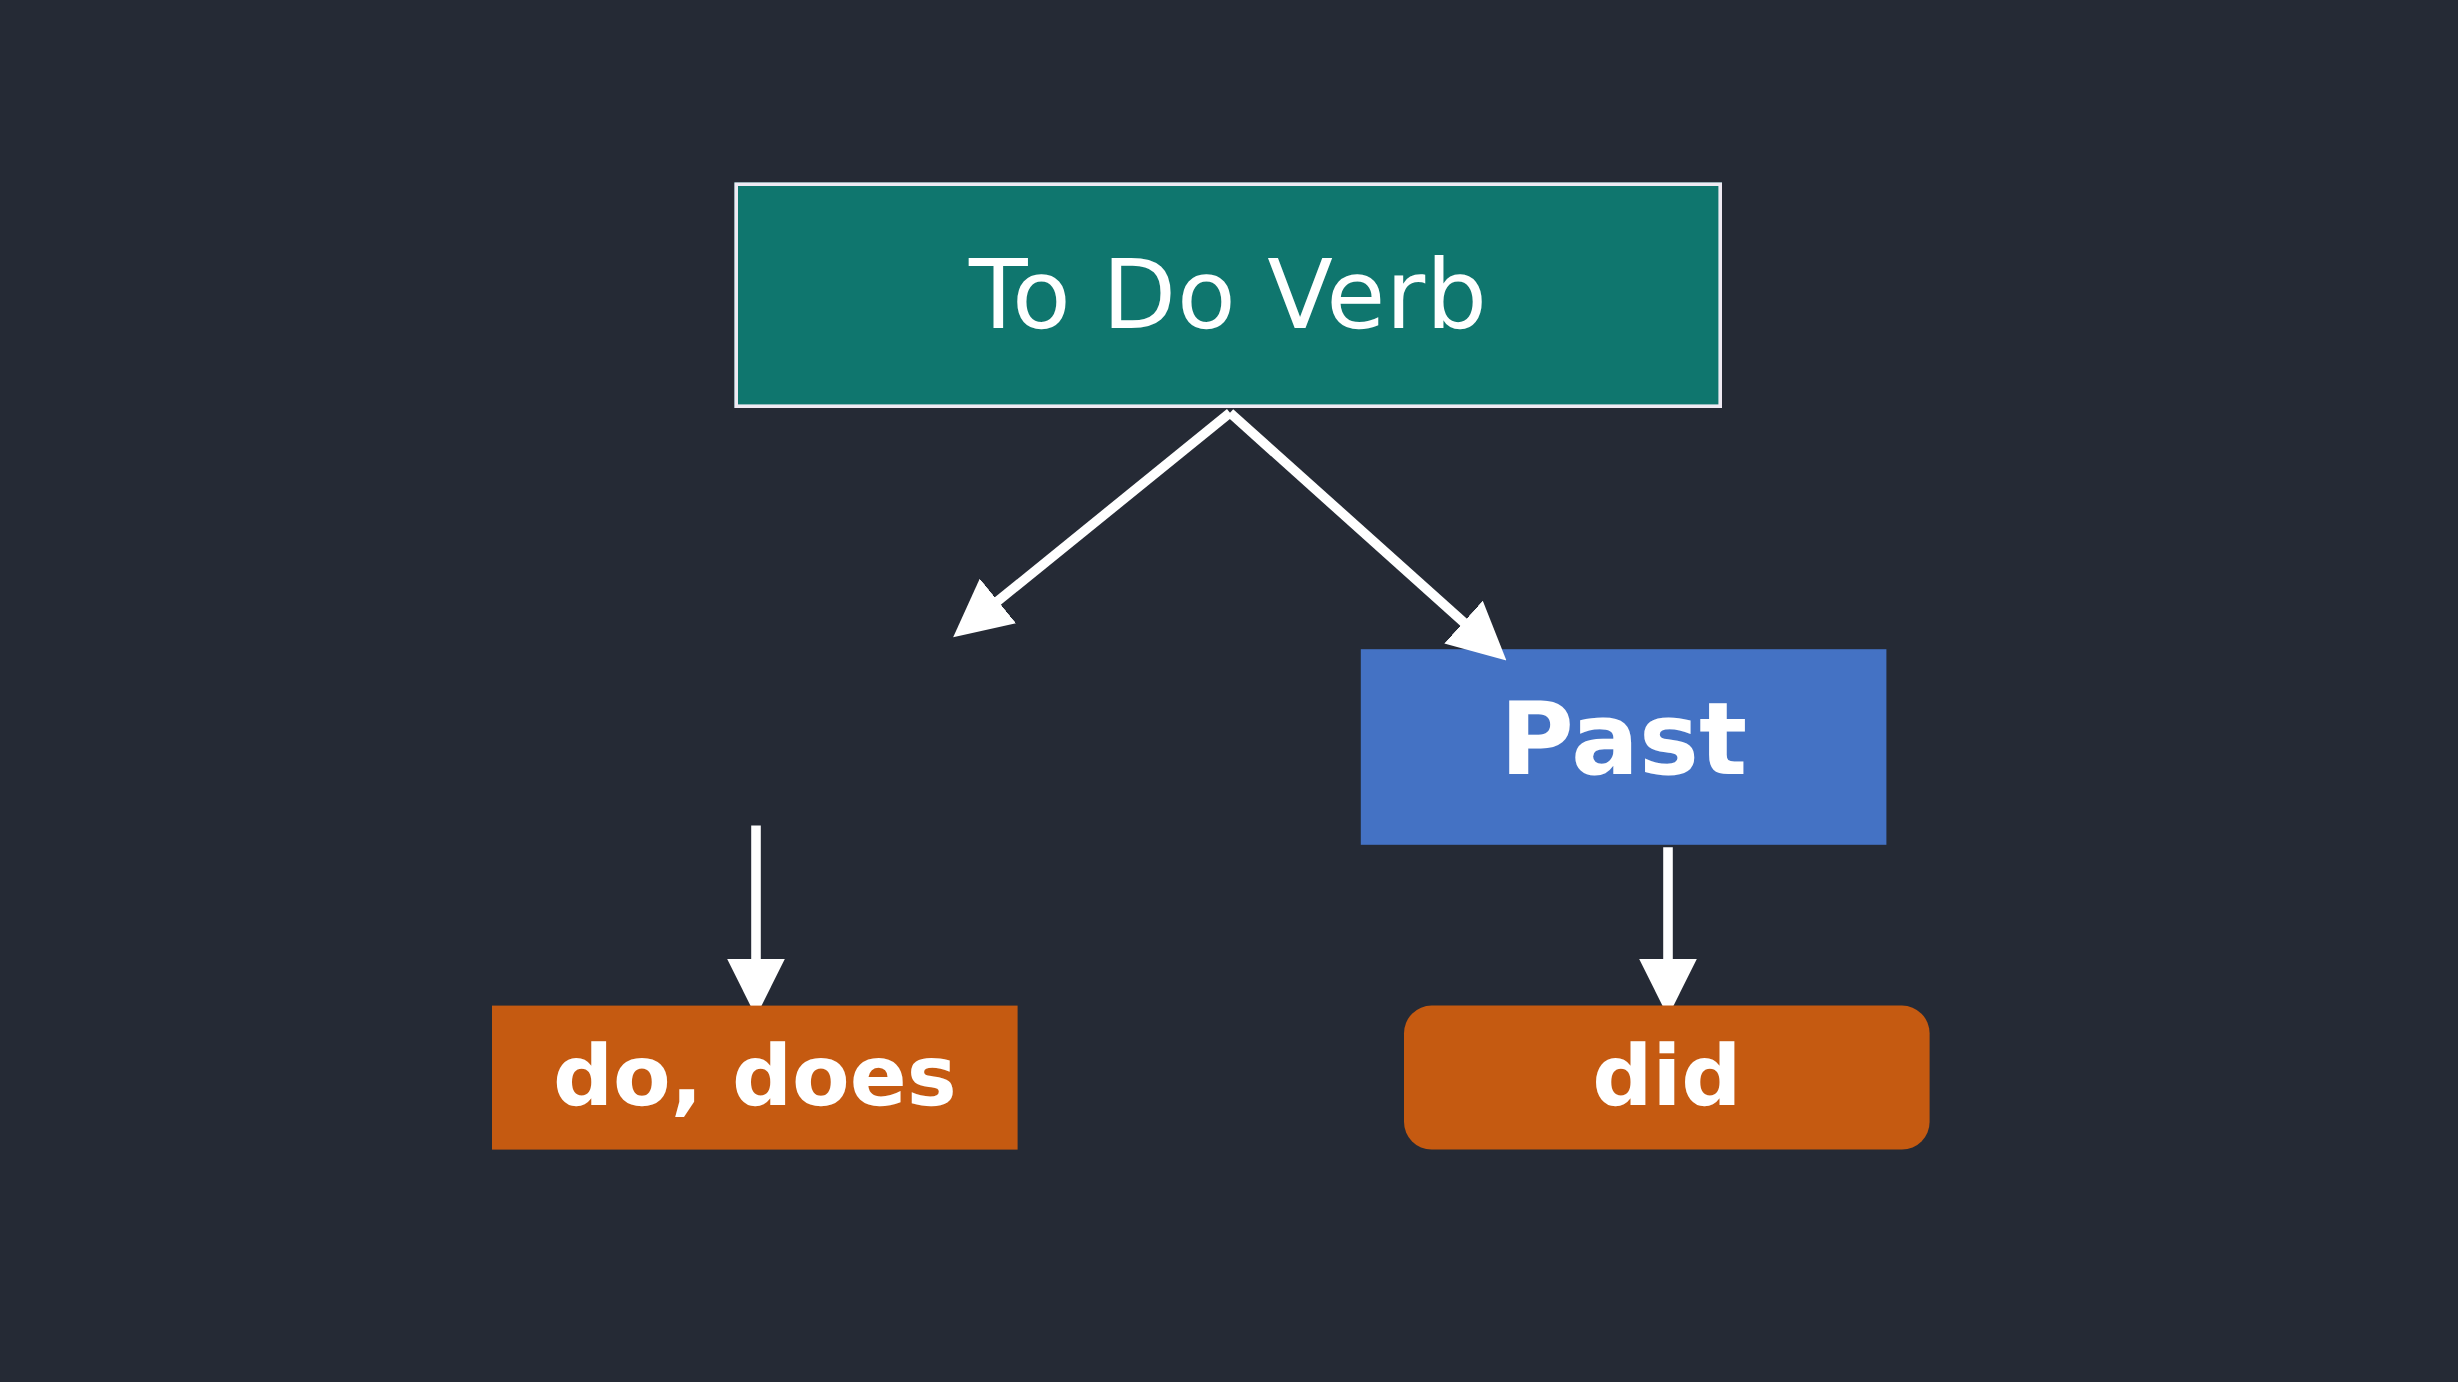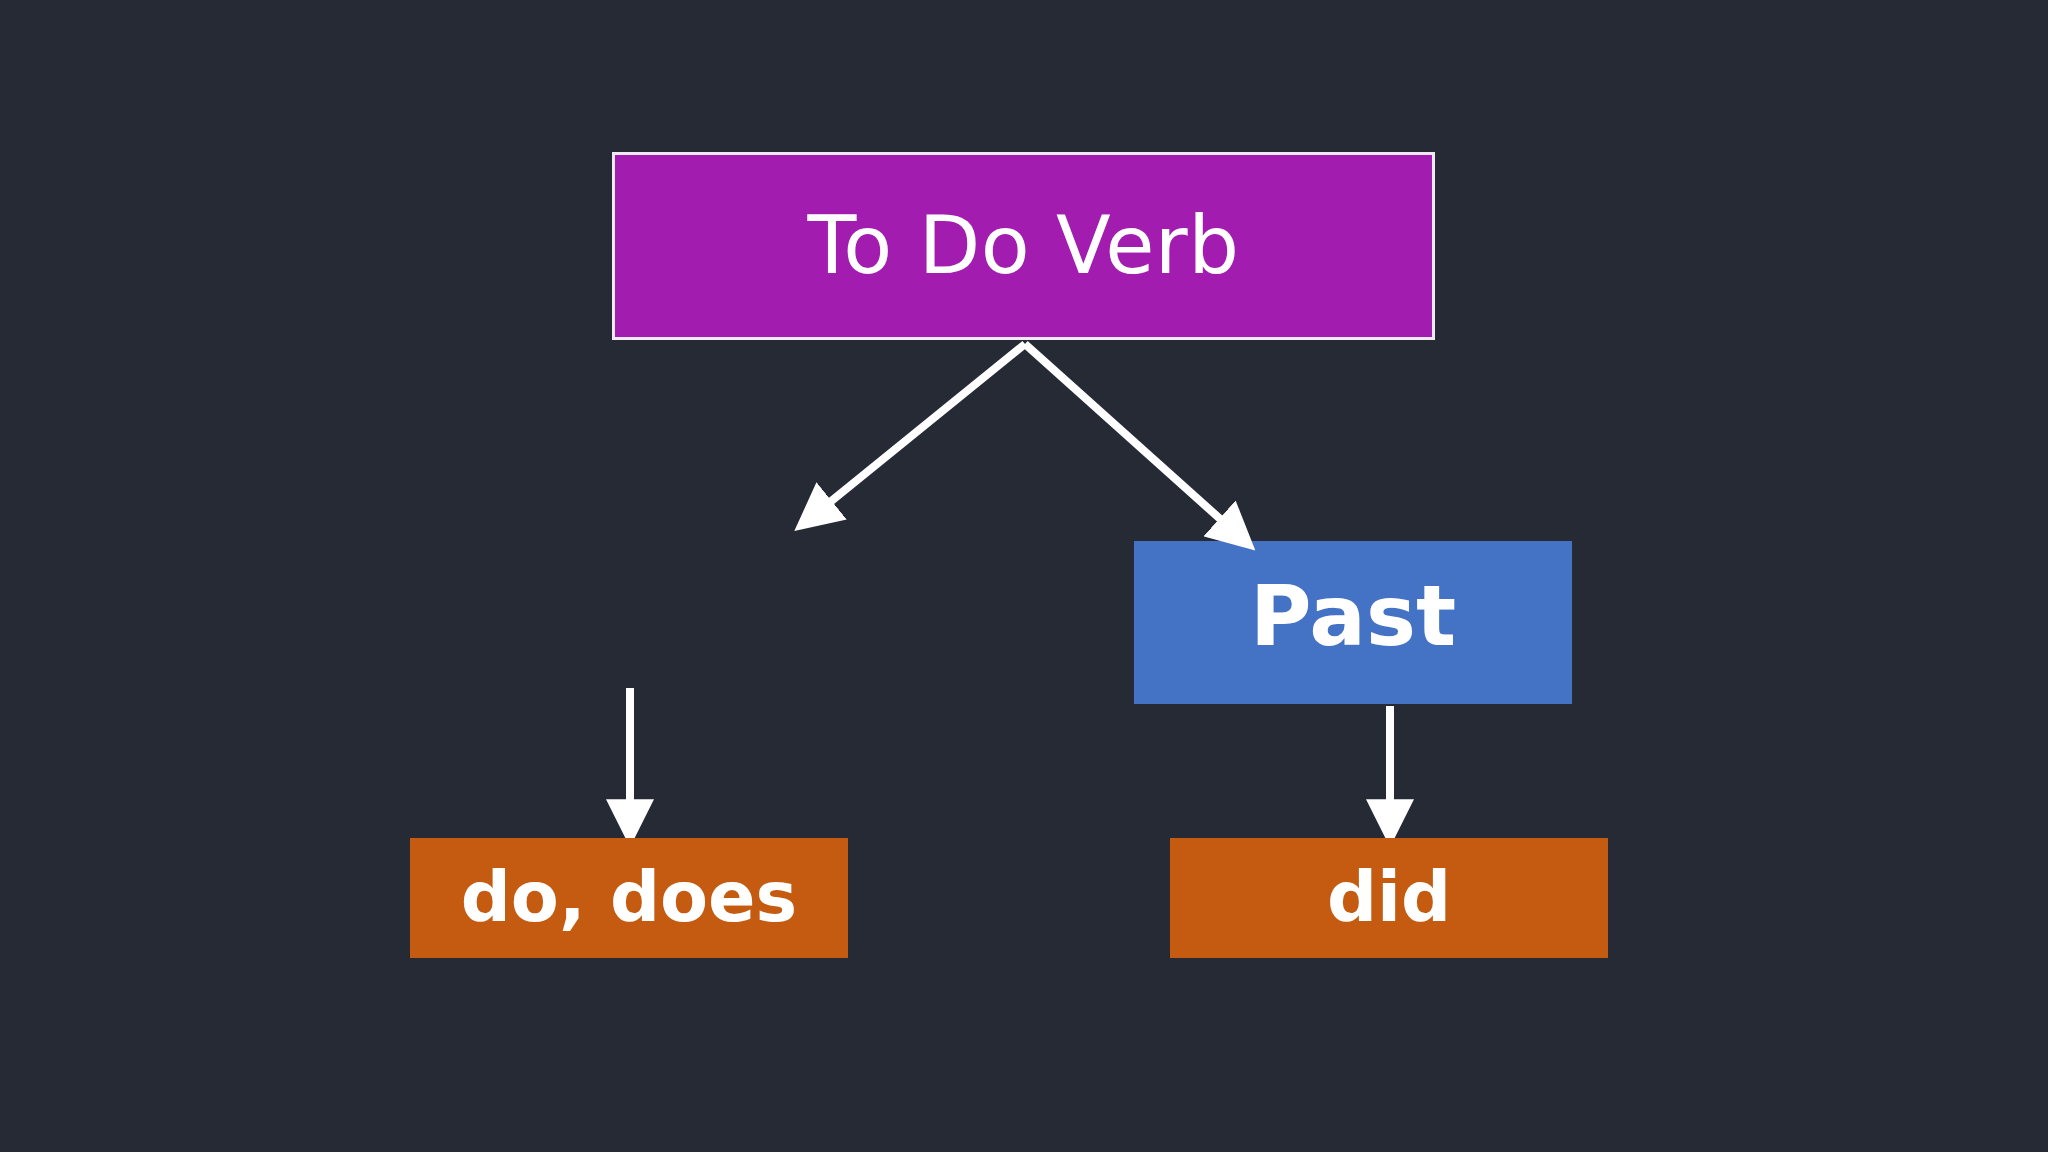--- a/index.html
+++ b/index.html
@@ -38,21 +38,21 @@
     text-align: center;
     line-height: 1.02;
   }
 
   
   .node-root {
     left: 612px;
     top: 152px;
     width: 823px;
     height: 188px;
-    background: #a21caf;
+    background: #0f766e;
     border: 3px solid #efeaf3;
     z-index: 1;
   }
   .node-root .node-label {
     font-family: "DejaVu Sans", sans-serif;
     font-size: 80px;
     font-weight: 400;
     letter-spacing: 0.5px;
     white-space: nowrap;
   }
@@ -106,20 +106,21 @@
     top: 838px;
     z-index: 3;
   }
   .node-do {
     left: 410px;
     width: 438px;
   }
   .node-did {
     left: 1170px;
     width: 438px;
+    border-radius: 23px;
   }
   .node-form .node-label {
     font-family: "DejaVu Sans", sans-serif;
     font-size: 70px;
     font-weight: 700;
     color: #ffffff;
     white-space: nowrap;
   }
 </style>
 </head>

